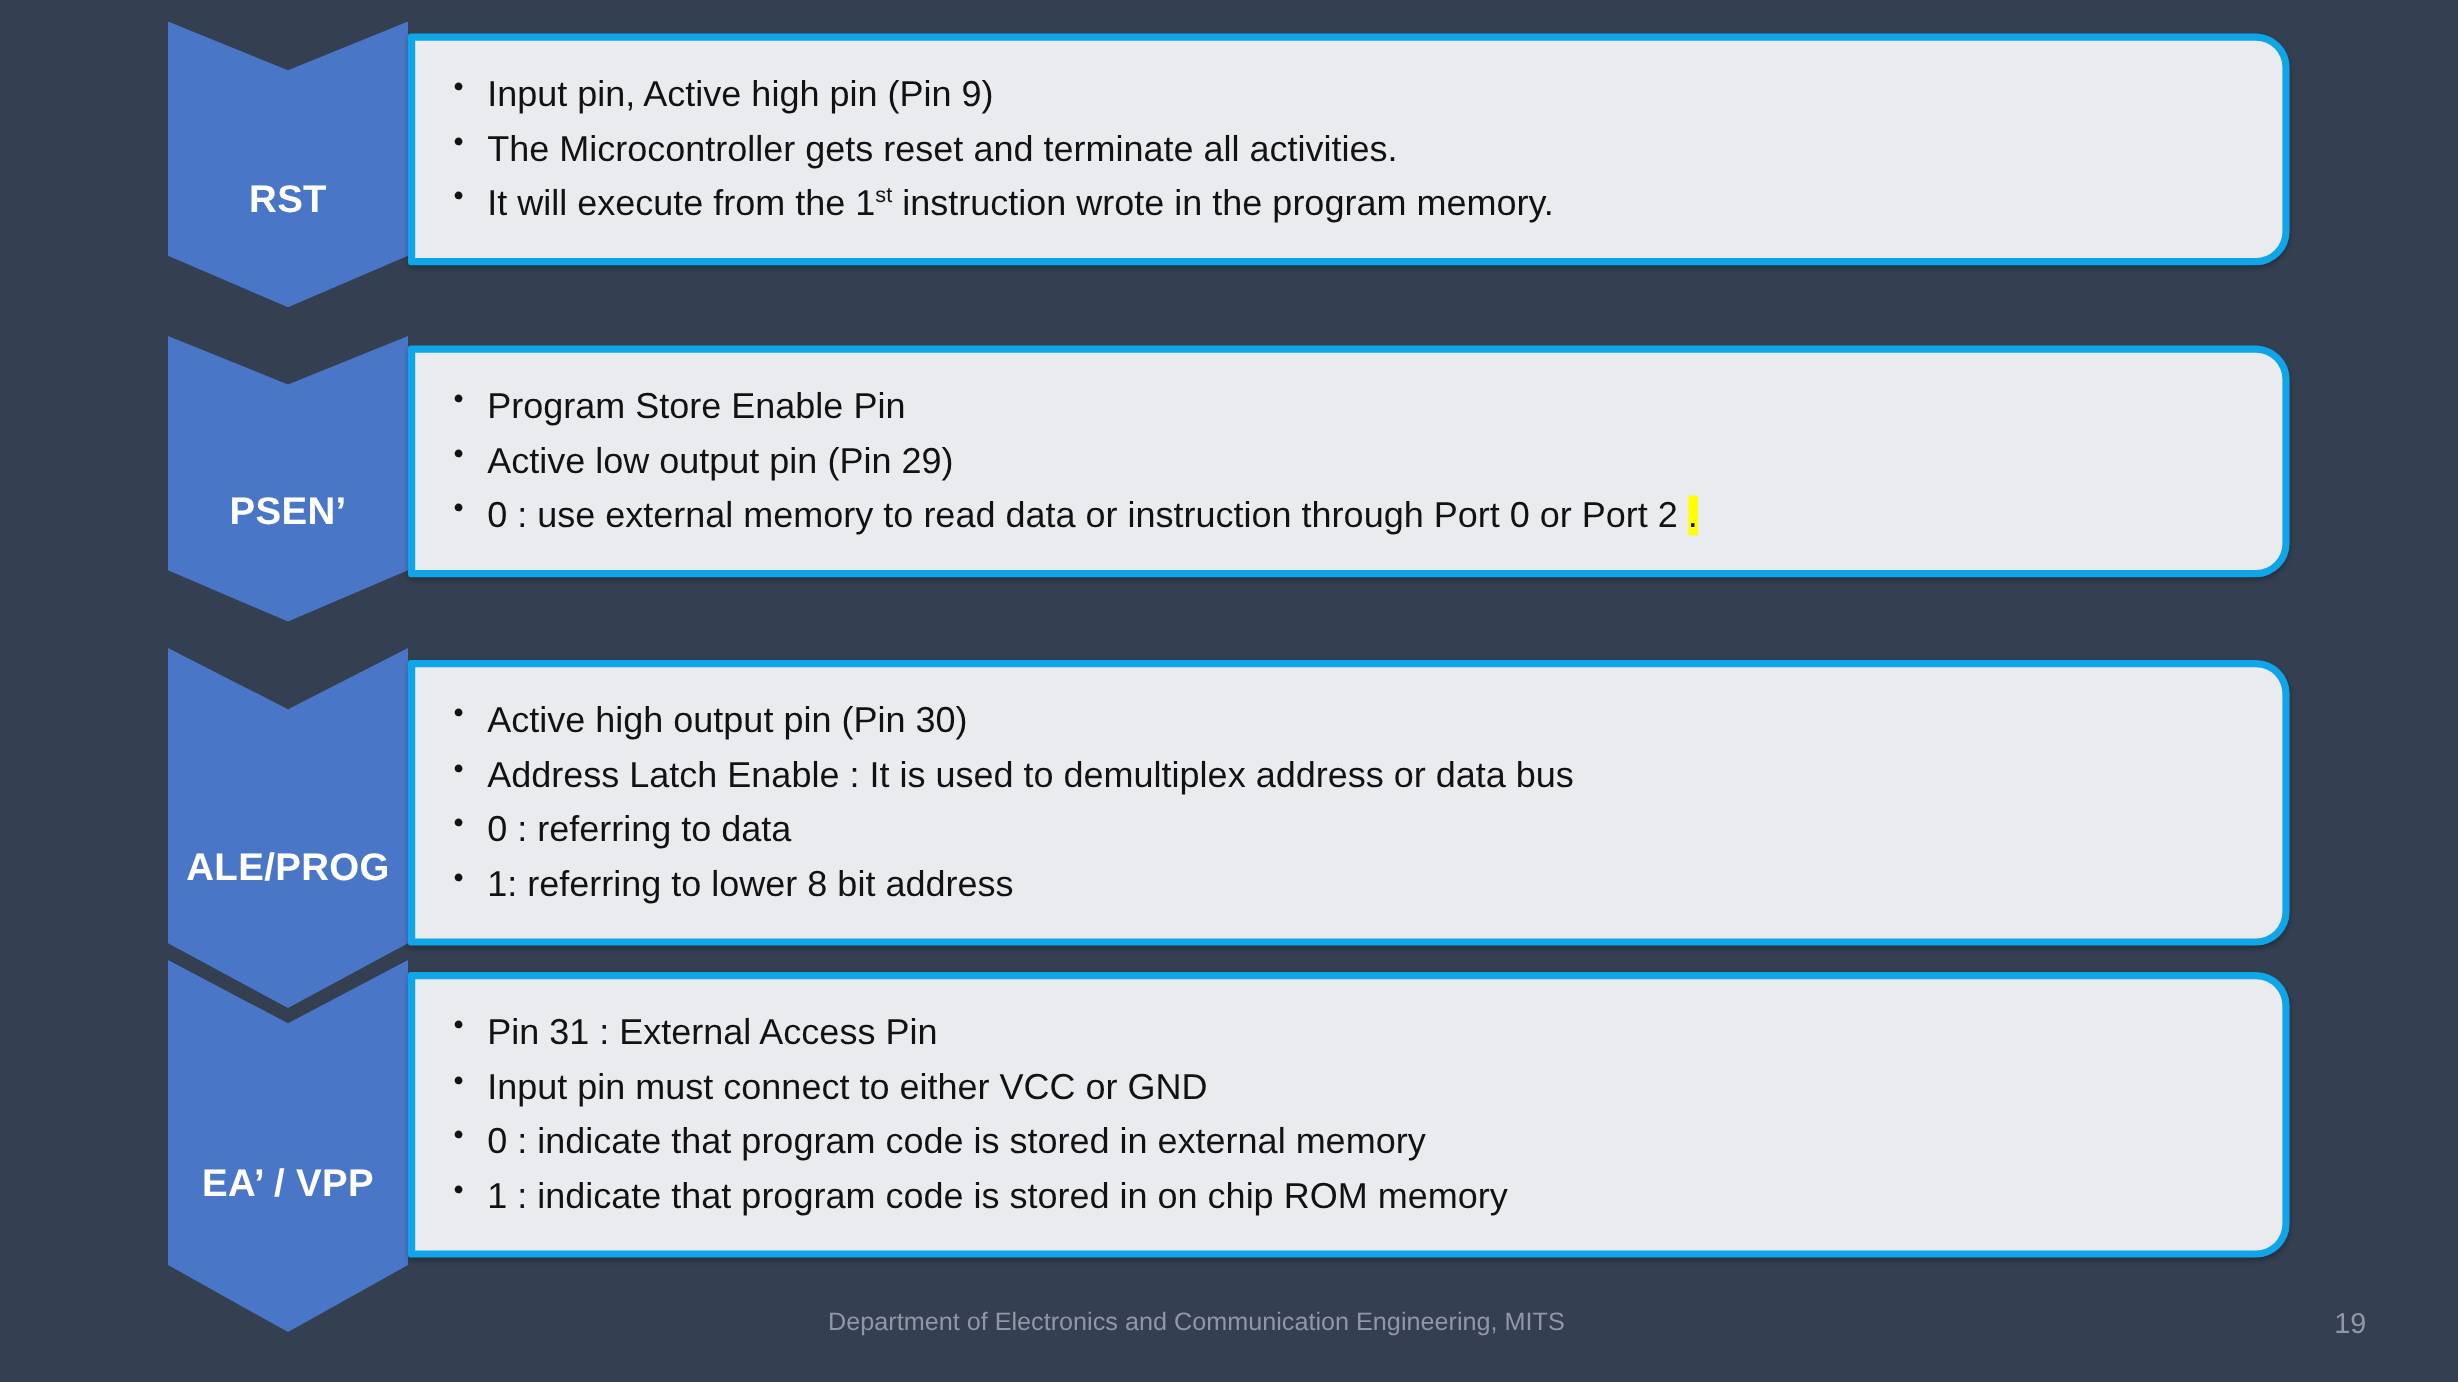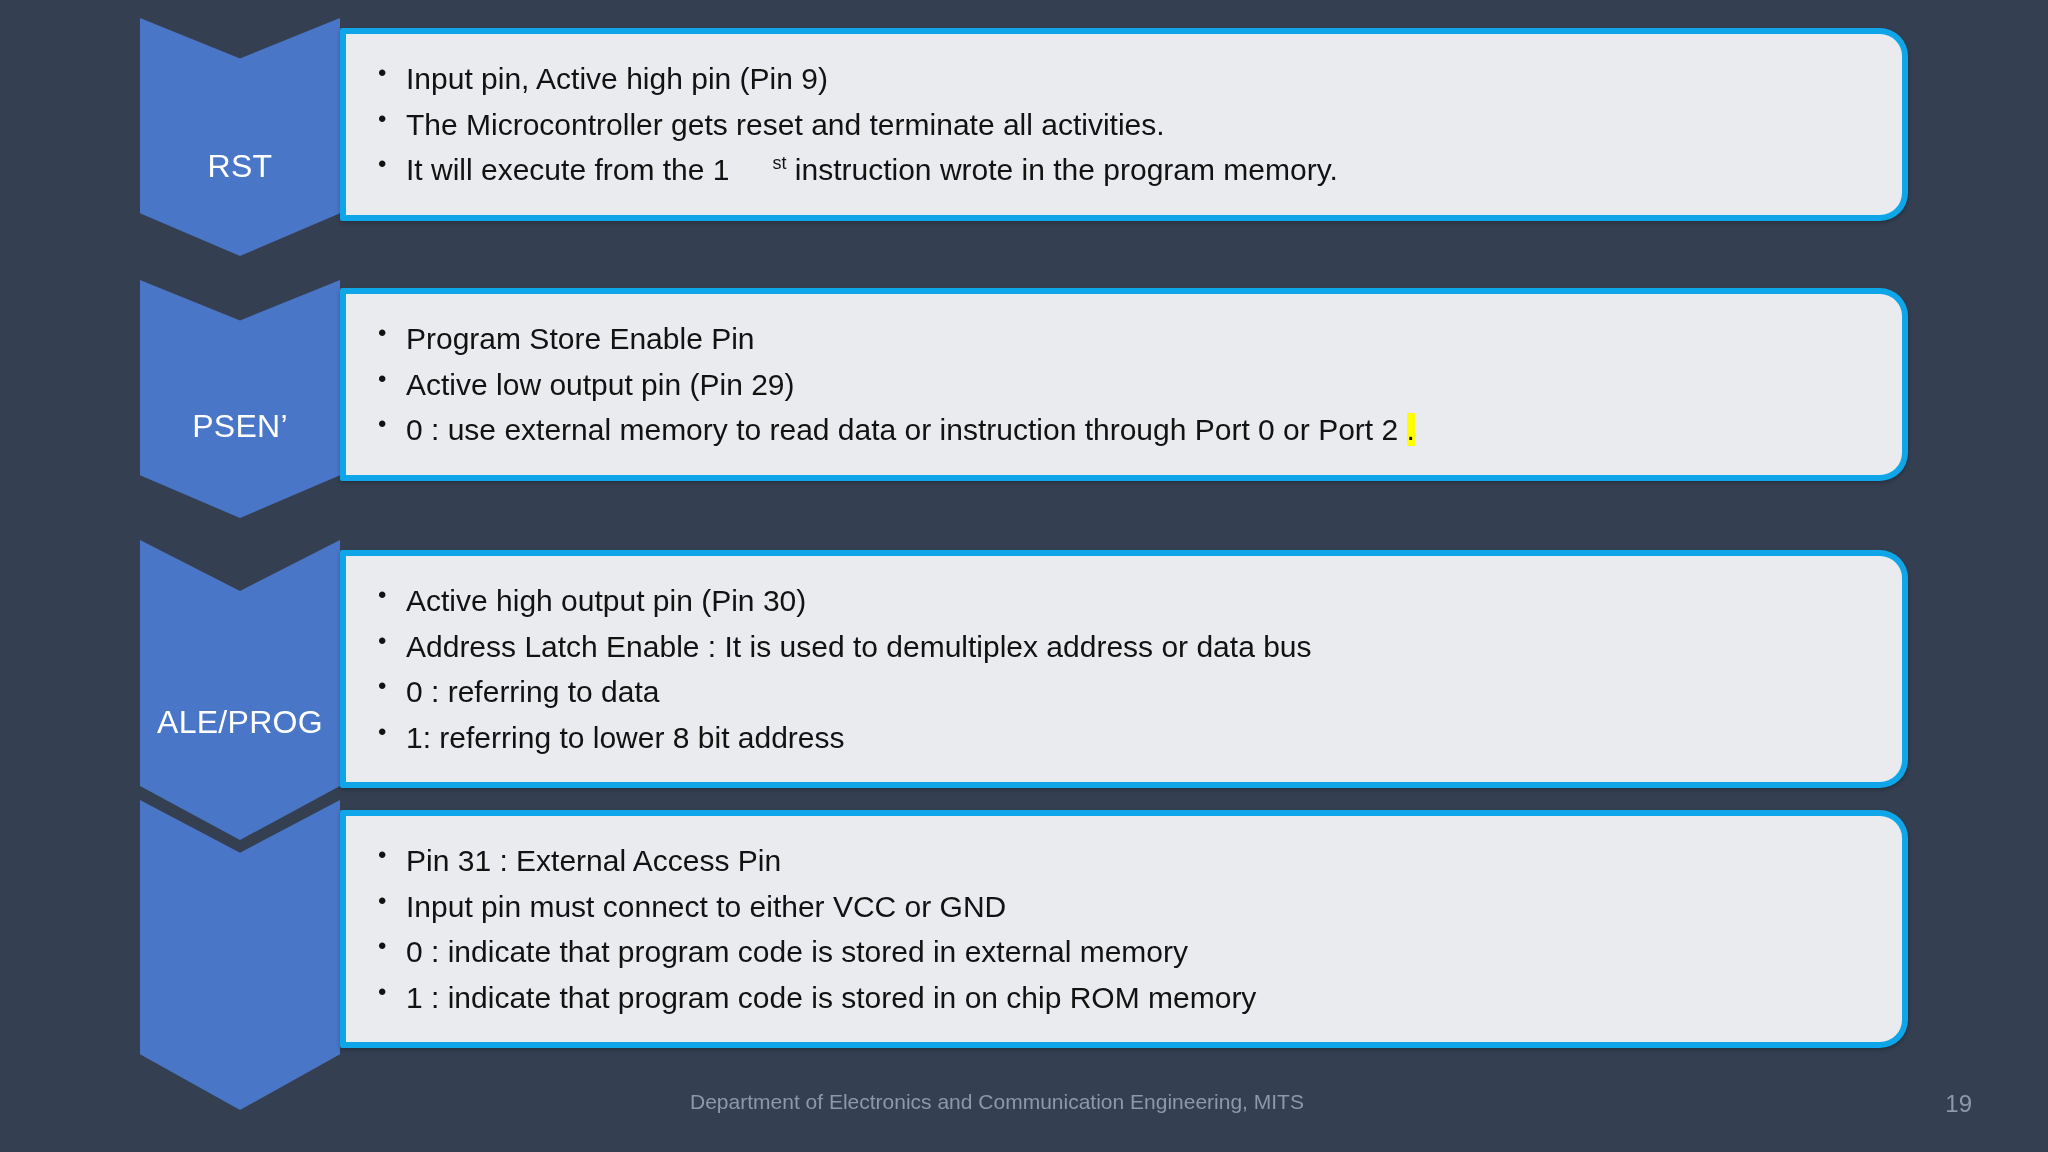--- a/index.html
+++ b/index.html
@@ -34,21 +34,21 @@
     z-index: 1;
   }
 
   .chevron-label {
     position: absolute;
     left: 100px;
     width: 280px;
     text-align: center;
     color: #FFFFFF;
     font-size: 32px;
-    font-weight: 400;
+    font-weight: 700;
     letter-spacing: 0.3px;
     white-space: nowrap;
     z-index: 3;
     pointer-events: none;
   }
 
   
   .card {
     position: absolute;
     left: 340px;
@@ -81,21 +81,21 @@
   ul.bullets li::before {
     content: "\2022";
     position: absolute;
     left: 6px;
     top: -2px;
     font-size: 24px;
     line-height: 1.62;
     color: #121212;
   }
 
-  sup { font-size: 0.6em; vertical-align: super; margin-left: 43px; }
+  sup { font-size: 0.6em; vertical-align: super; }
 
   .hl { background: #FFFF00; }
 
   
   .footer-note {
     position: absolute;
     left: 690px;
     top: 1088px;
     width: 660px;
     color: #8E98A8;
@@ -146,20 +146,21 @@
   <div class="card" style="top:550px;">
     <ul class="bullets">
       <li>Active high output pin (Pin 30)</li>
       <li>Address Latch Enable : It is used to demultiplex address or data bus</li>
       <li> 0 : referring to data</li>
       <li> 1: referring to lower 8 bit address</li>
     </ul>
   </div>
 
   <div class="chevron" style="top:800px; height:310px;"></div>
+  <div class="chevron-label" style="top:968px;">EA’ / VPP</div>
 
   <div class="card" style="top:810px;">
     <ul class="bullets">
       <li>Pin 31 : External Access Pin</li>
       <li>Input pin must connect to either VCC or GND</li>
       <li>0 : indicate that program code is stored in external memory</li>
       <li>1 : indicate that program code is stored in on chip ROM memory</li>
     </ul>
   </div>
 

